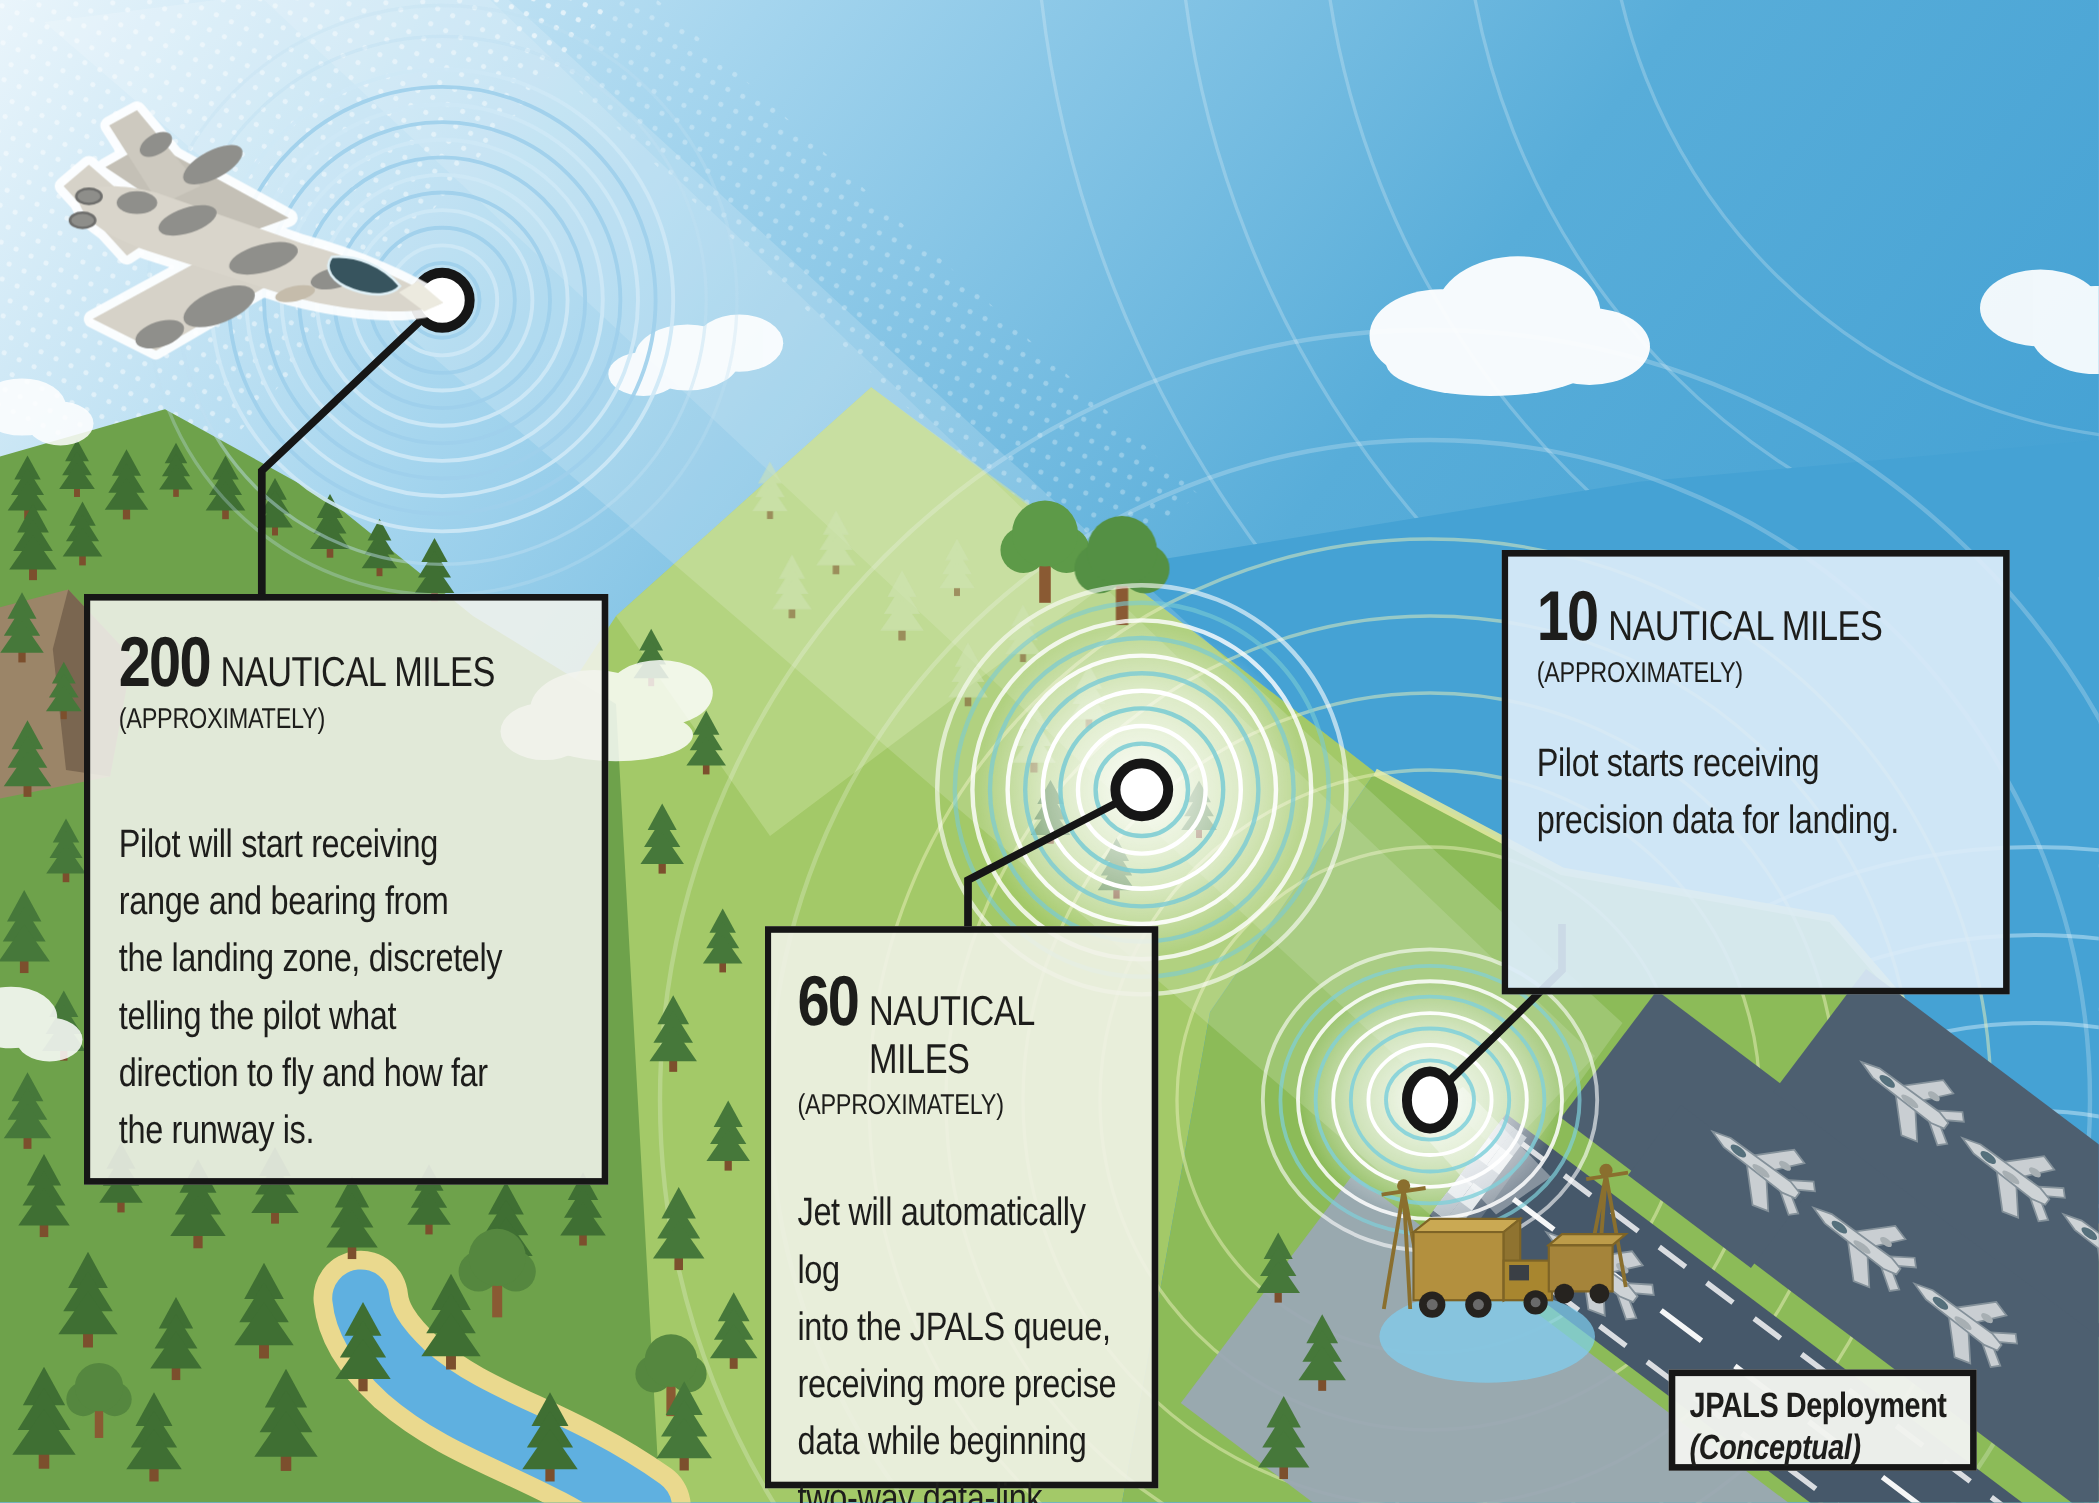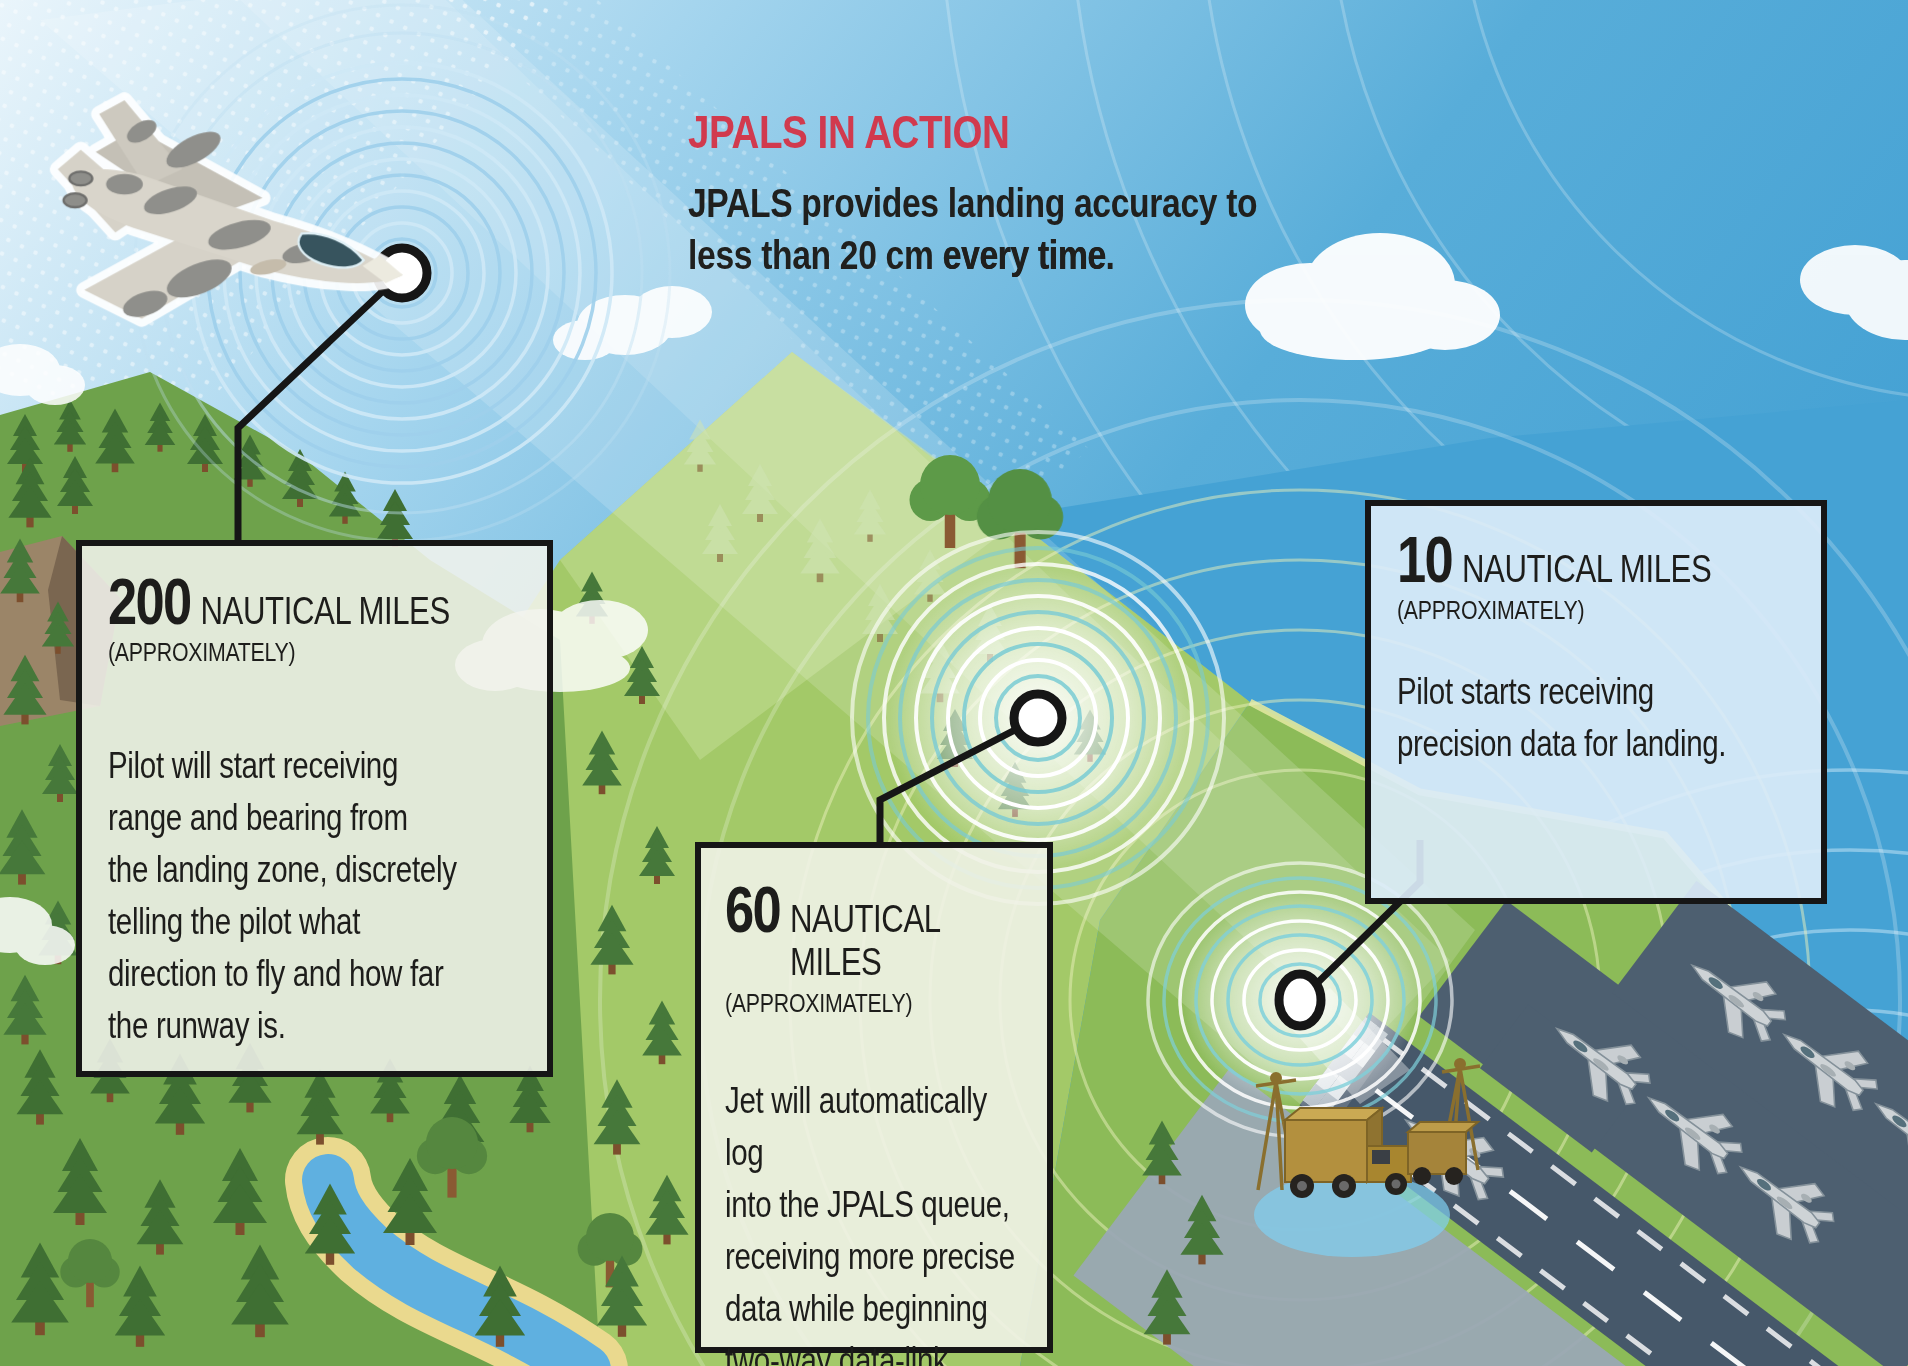--- a/index.html
+++ b/index.html
@@ -413,27 +413,20 @@
 
     <ellipse cx="-8" cy="103" rx="10" ry="6" fill="#8e8e8a" stroke="#6e6e6c" stroke-width="2"></ellipse>
     <ellipse cx="-13" cy="122" rx="10" ry="6" fill="#8e8e8a" stroke="#6e6e6c" stroke-width="2"></ellipse>
 
     <path d="M 238,174 C 225,158 203,149 184,151 C 177,160 184,171 201,177 C 219,183 232,181 238,174 Z" fill="#37545e" stroke="#dff0f6" stroke-width="2"></path>
 
     <polygon points="272,187 252,170 237,179 257,194" fill="#eceadf"></polygon>
   </g>
 </svg>
 
-<div class="title-block">
-  <div class="squeeze">
-    <h1>JPALS IN ACTION</h1>
-    <p><span>JPALS provides landing accuracy to</span><br>
-      <span>less than 20 cm </span><b>every time</b><span>.</span></p>
-  </div>
-</div>
 
 <div class="callout c200">
   <div class="squeeze">
     <div class="head">
       <span class="num">200</span>
       <span class="unit">NAUTICAL MILES</span>
     </div>
     <div class="qual">(APPROXIMATELY)</div>
     <div class="desc">Pilot will start receiving
 range and bearing from
@@ -465,14 +458,20 @@
     <div class="head">
       <span class="num">10</span>
       <span class="unit">NAUTICAL MILES</span>
     </div>
     <div class="qual">(APPROXIMATELY)</div>
     <div class="desc">Pilot starts receiving
 precision data for landing.</div>
   </div>
 </div>
 
-
+<div class="deploy">
+  <div class="squeeze">
+    <div class="l1">JPALS Deployment</div>
+    <div class="l2">(Conceptual)</div>
+  </div>
 </div>
 
+</div>
+
 </body></html>

